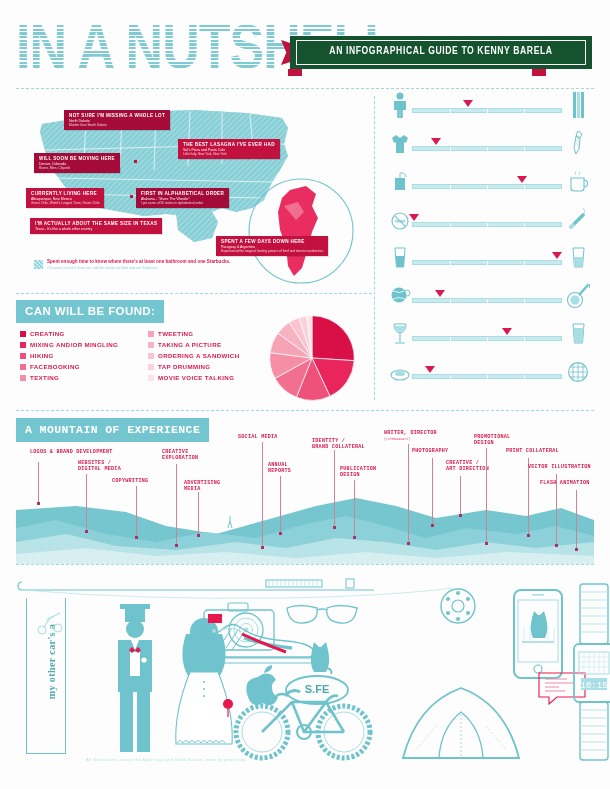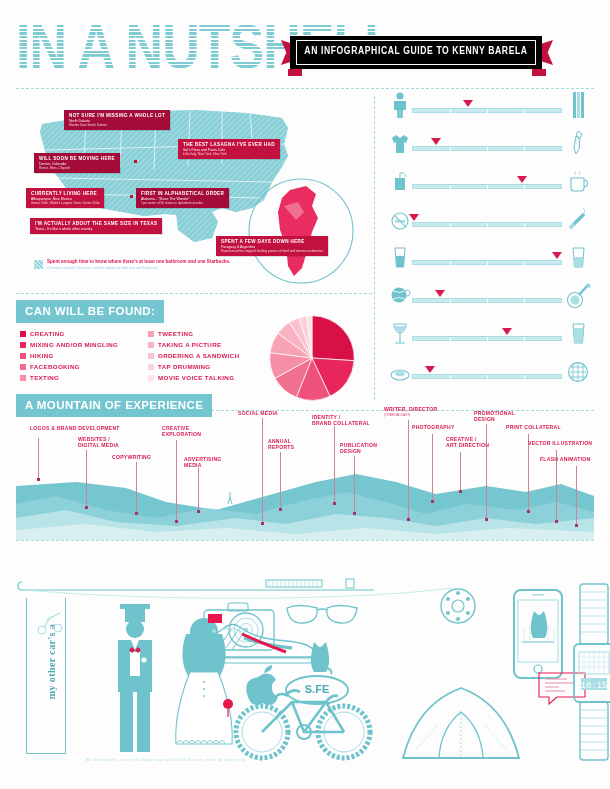--- a/index.html
+++ b/index.html
@@ -7,21 +7,21 @@
        font-family:"Liberation Sans",sans-serif;color:#D81B4E;}
   .page{position:absolute;inset:0;background:#fdfdfd;}
 
   
   .header{position:absolute;left:0;top:14px;width:610px;height:62px;}
   .title{position:absolute;left:16px;top:0px;font-family:"Liberation Sans Narrow","Liberation Sans",sans-serif;
          font-size:52px;line-height:52px;letter-spacing:-1px;font-weight:bold;
          color:#7FCBD4;white-space:nowrap;transform:scaleY(1.22);transform-origin:left top;}
   .title span.stripe{background:repeating-linear-gradient(to bottom,#7FCBD4 0 2px,#ffffff 2px 3px);
         -webkit-background-clip:text;background-clip:text;color:transparent;}
-  .banner{position:absolute;left:290px;top:22px;width:252px;height:33px;background:#000000;}
+  .banner{position:absolute;left:290px;top:22px;width:302px;height:33px;background:#14532d;}
   .banner .inner{position:absolute;left:6px;top:4px;right:6px;bottom:4px;border:1px solid #ffffff;}
   .banner-text{position:absolute;left:0;right:0;top:9px;text-align:center;color:#ffffff;
         font-size:8.6px;letter-spacing:.6px;font-weight:bold;transform:scaleY(1.25);}
   .ribbon-l,.ribbon-r{position:absolute;top:26px;width:14px;height:25px;background:#C2103F;}
   .ribbon-l{left:281px;clip-path:polygon(0 0,100% 18%,100% 82%,0 100%,38% 50%);}
   .ribbon-r{left:539px;clip-path:polygon(100% 0,0 18%,0 82%,100% 100%,62% 50%);}
   .banner-tab{position:absolute;top:55px;width:14px;height:7px;background:#C2103F;}
 
   .rule{position:absolute;left:16px;width:578px;height:0;border-top:1px dashed #9FD8DD;}
 
@@ -56,21 +56,21 @@
   
   .found{position:absolute;left:16px;top:300px;width:360px;height:105px;}
   .hbar{position:absolute;left:0;top:0;background:#73C6CF;color:#fff;padding:5px 9px 6px 9px;
         font-size:11.5px;font-weight:bold;letter-spacing:.4px;}
   .legend{position:absolute;left:4px;top:30px;width:250px;}
   .lg-item{position:absolute;font-size:6.2px;font-weight:bold;letter-spacing:.35px;white-space:nowrap;}
   .lg-sw{display:inline-block;width:6px;height:6px;margin-right:4px;vertical-align:-1px;}
   .pie{position:absolute;left:252px;top:14px;width:88px;height:88px;border-radius:50%;}
 
   
-  .mtn{position:absolute;left:16px;top:394px;width:578px;height:150px;}
+  .mtn{position:absolute;left:16px;top:418px;width:578px;height:150px;font-family:Liberation Mono, monospace;}
   .mtn .hbar{font-size:11.5px;}
   .mlabel{position:absolute;font-size:5.1px;font-weight:bold;line-height:6.4px;
           color:#D81B4E;letter-spacing:.25px;white-space:nowrap;}
   .mlabel .tiny{display:block;font-size:3.1px;font-weight:normal;letter-spacing:0;opacity:.85;}
   .mline{position:absolute;width:1px;background:#C98496;}
   .mdot{position:absolute;width:3.4px;height:3.4px;background:#A8336B;}
 
   
   .bottom{position:absolute;left:16px;top:576px;width:578px;height:195px;}
   .plate{position:absolute;left:10px;top:22px;width:38px;height:155px;

